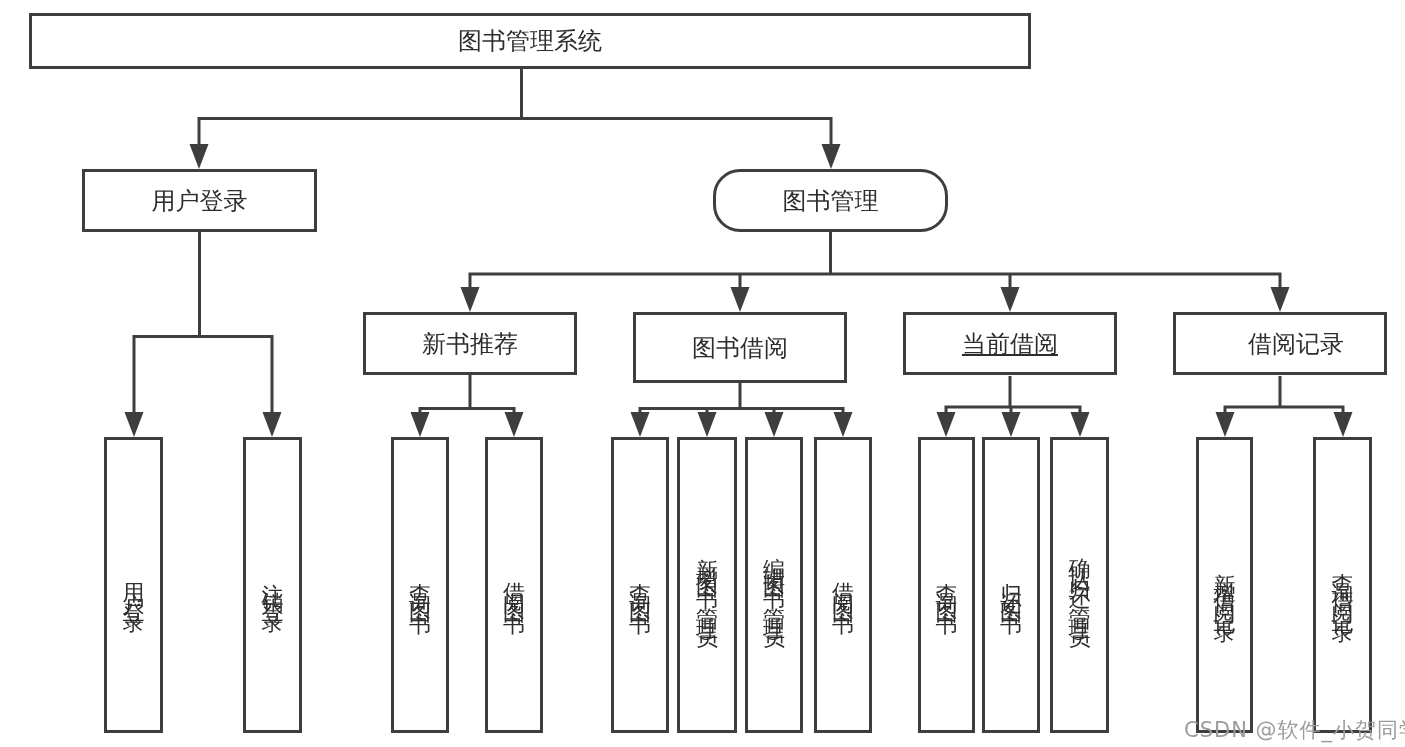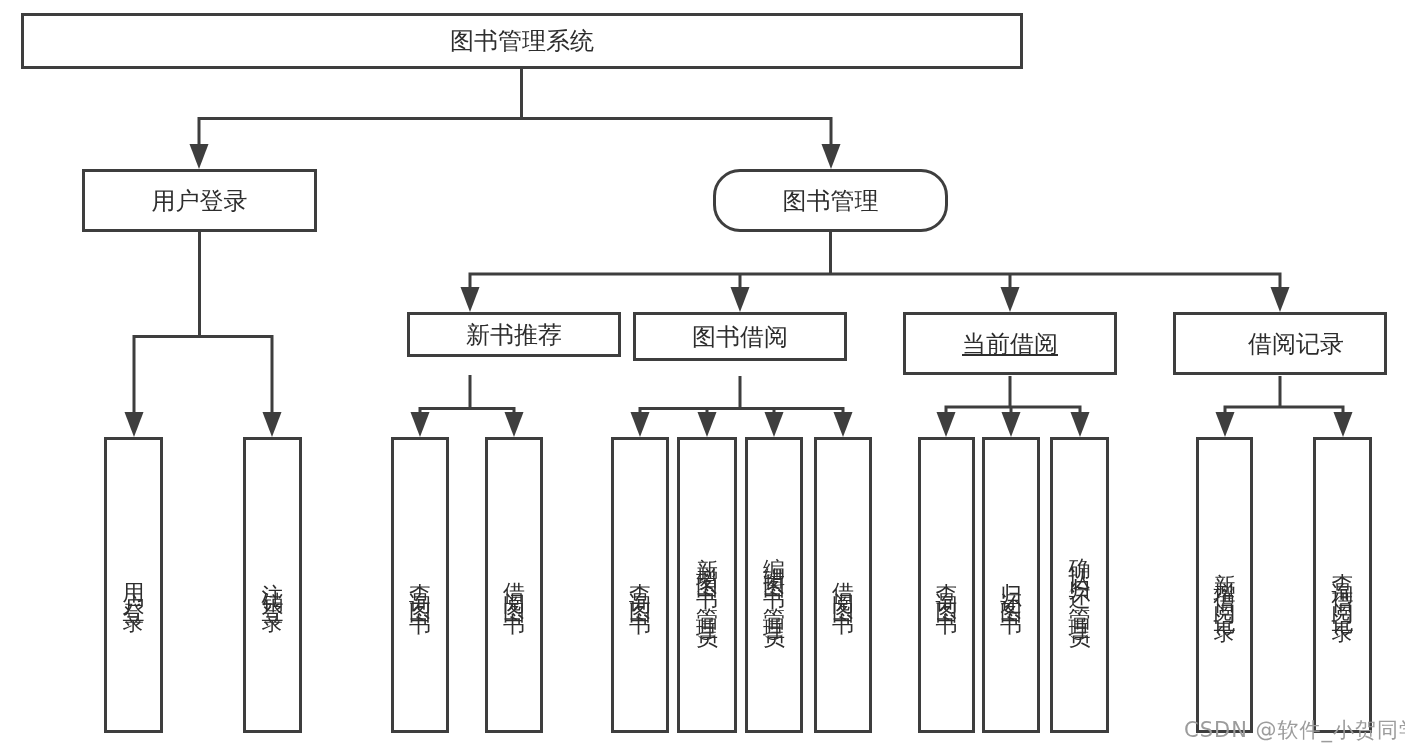--- a/index.html
+++ b/index.html
@@ -80,35 +80,35 @@
       <polygon points="764.5,412 783.5,412 774,437"></polygon>
       <polygon points="833.5,412 852.5,412 843,437"></polygon>
       <polygon points="936.5,412 955.5,412 946,437"></polygon>
       <polygon points="1001.5,412 1020.5,412 1011,437"></polygon>
       <polygon points="1070.5,412 1089.5,412 1080,437"></polygon>
       <polygon points="1215.5,412 1234.5,412 1225,437"></polygon>
       <polygon points="1333.5,412 1352.5,412 1343,437"></polygon>
     </g>
   </svg>
 
-  <div class="box" style="left:21px; top:13px; width:1002px; height:56px;">
+  <div class="box" style="left:29px; top:13px; width:1002px; height:56px;">
     <span>图书管理系统</span>
   </div>
 
   <div class="box" style="left:82px; top:169px; width:235px; height:63px;">
     <span>用户登录</span>
   </div>
   <div class="box" style="left:713px; top:169px; width:235px; height:63px;border-radius:27px;">
     <span>图书管理</span>
   </div>
 
-  <div class="box" style="left:363px; top:312px; width:214px; height:45px;margin-left:44px;">
+  <div class="box" style="left:363px; top:312px; width:214px; height:63px;">
     <span>新书推荐</span>
   </div>
-  <div class="box" style="left:633px; top:312px; width:214px; height:49px;">
+  <div class="box" style="left:633px; top:312px; width:214px; height:71px;">
     <span>图书借阅</span>
   </div>
   <div class="box" style="left:903px; top:312px; width:214px; height:63px;text-decoration:underline;">
     <span>当前借阅</span>
   </div>
   <div class="box" style="left:1173px; top:312px; width:214px; height:63px;padding-left:32px;">
     <span>借阅记录</span>
   </div>
 
   <div class="box vbox" style="left:104px; top:437px; width:59px; height:296px;">

